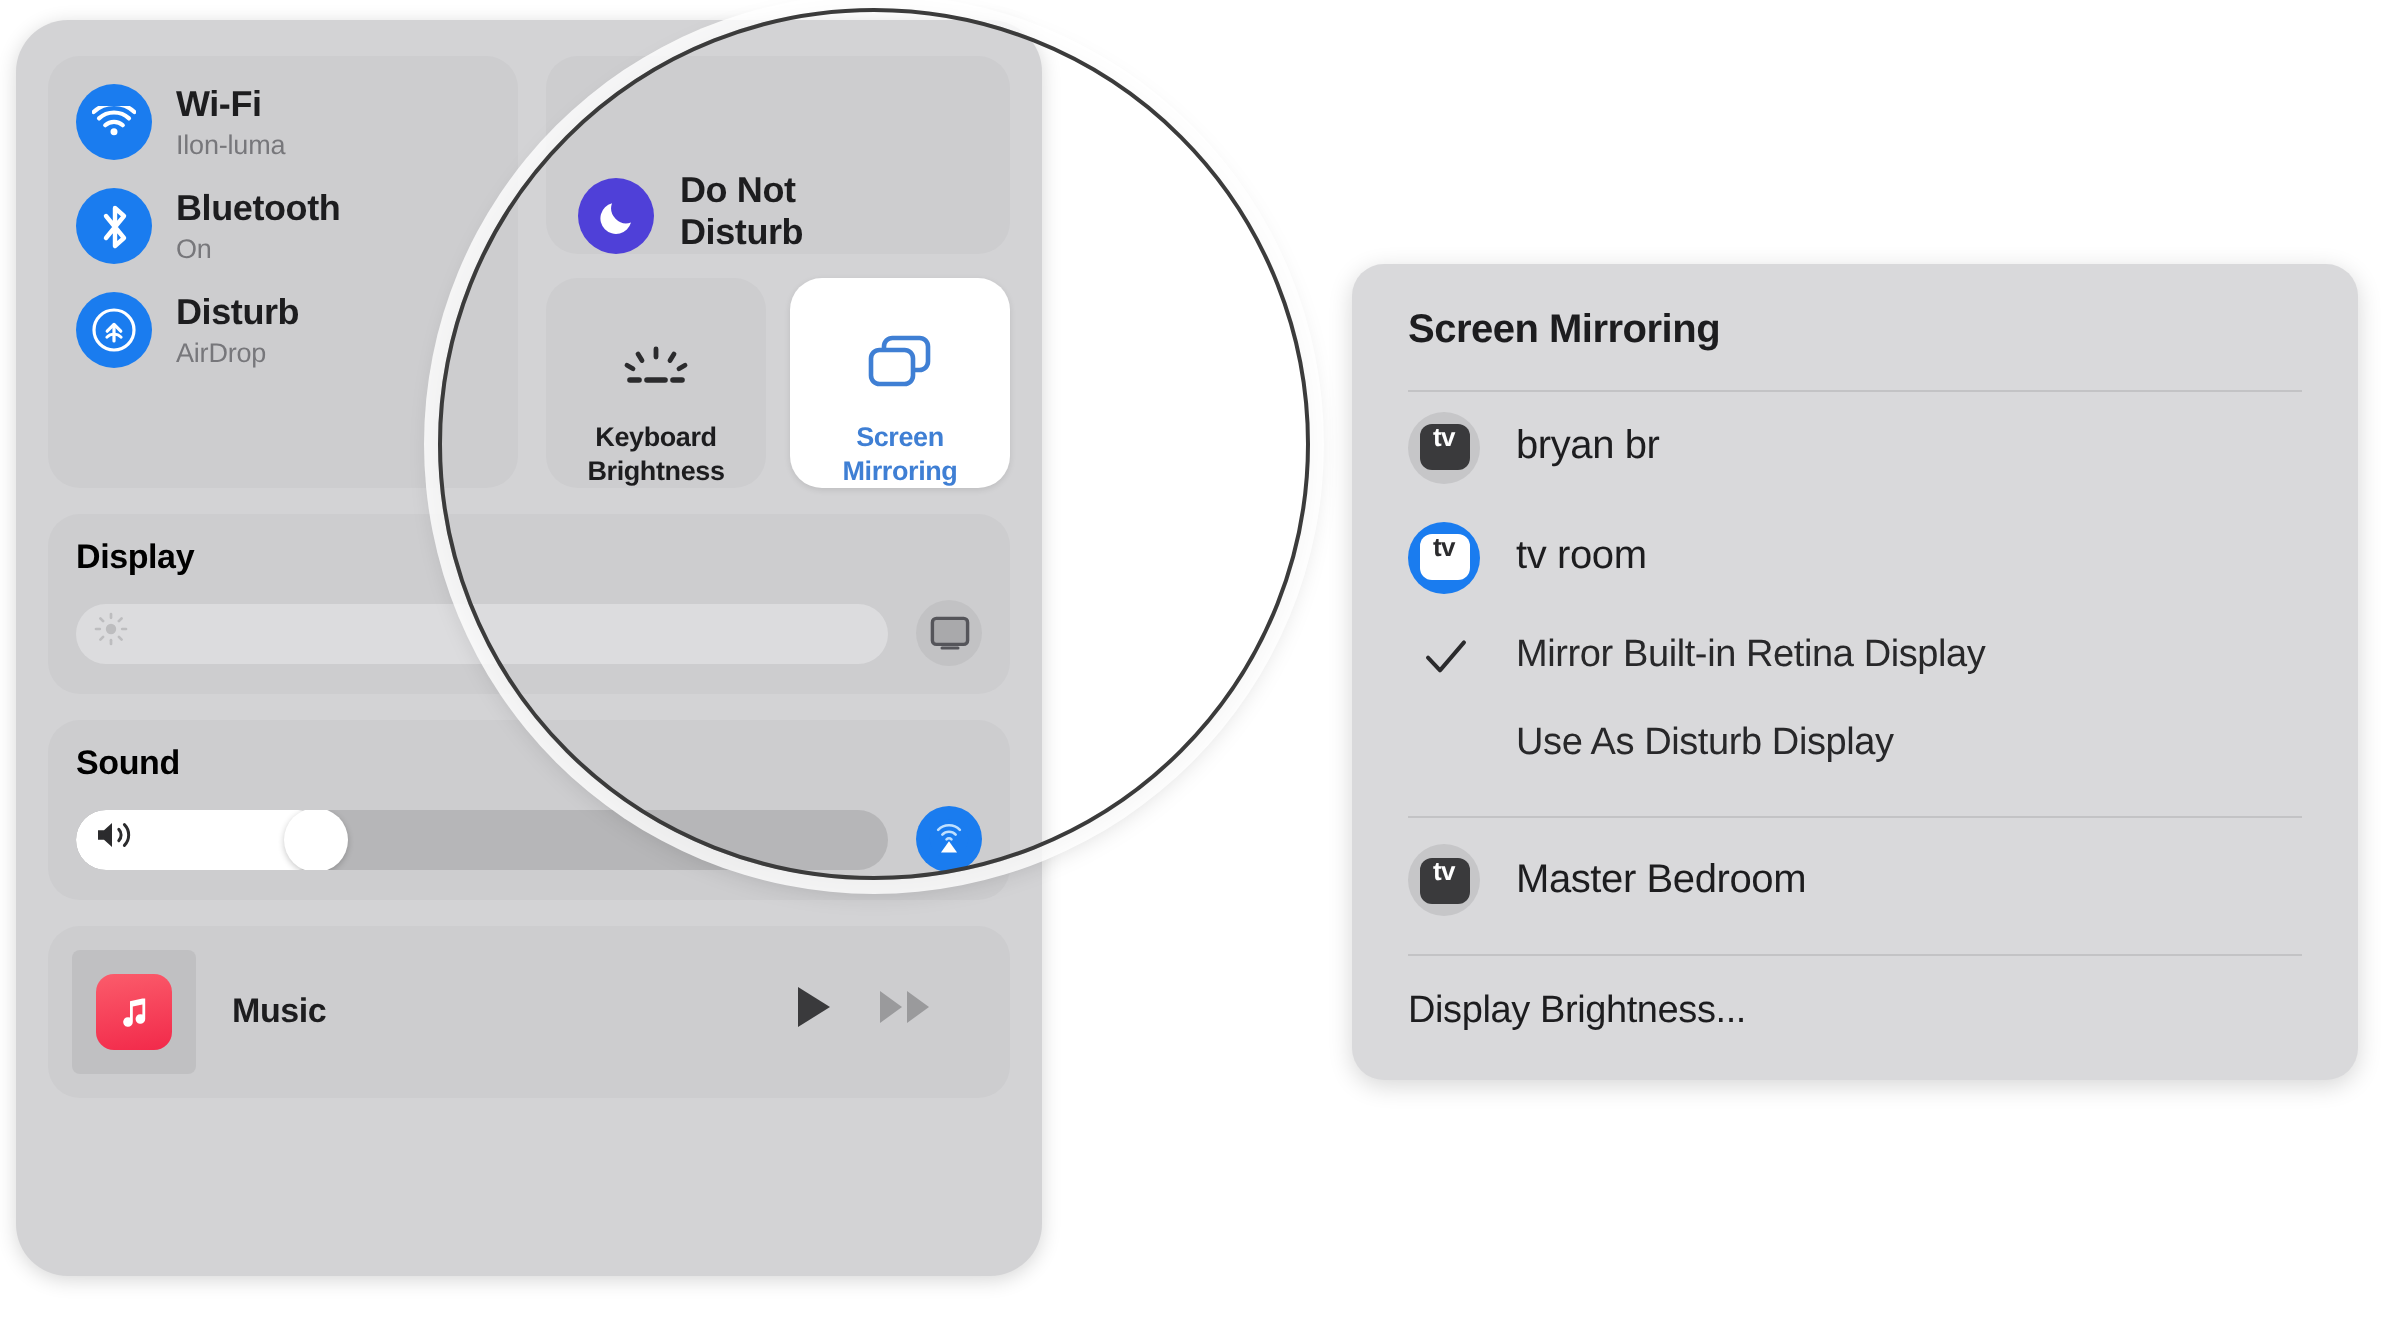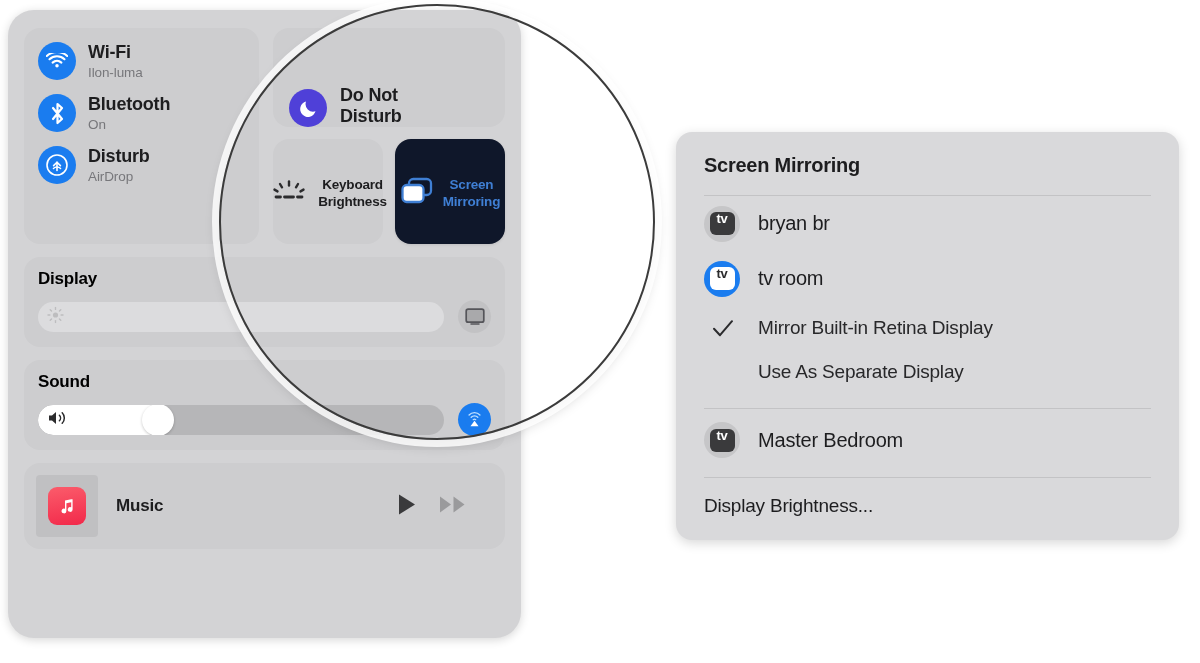--- a/index.html
+++ b/index.html
@@ -48,24 +48,24 @@
     height: 99px; border-radius: 16px; background: #cdcdcf;
     display: flex; align-items: flex-end; gap: 13px; padding: 0 16px;
   }
   .ic.purple { background: #4f40d8; }
   .dnd-label { font-size: 18px; font-weight: 700; color: #1d1d1f; line-height: 1.18; letter-spacing: -.2px; }
 
   .tile-row { display: flex; gap: 12px; }
   .sq-tile {
     width: 110px; height: 105px; border-radius: 16px;
     background: #cdcdcf;
-    display: flex; align-items: center; justify-content: center;
+    display: flex; flex-direction: column; align-items: center; justify-content: flex-end;
     gap: 9px; padding-top: 4px;
   }
-  .sq-tile.active { background: #0f172a; box-shadow: 0 1px 3px rgba(0,0,0,.10); }
+  .sq-tile.active { background: #ffffff; box-shadow: 0 1px 3px rgba(0,0,0,.10); }
   .sq-label { font-size: 13.5px; font-weight: 700; color: #1d1d1f; text-align: center; line-height: 1.22; letter-spacing: -.2px; }
   .sq-label.blue { color: #3f7fd4; font-weight: 600; }
 
   
   .slider-grp { margin-top: 13px; padding: 12px 14px 14px; }
   .grp-title { font-size: 17px; font-weight: 700; color: #000000; letter-spacing: -.2px; }
   .slider-line { display: flex; align-items: center; gap: 14px; margin-top: 11px; }
   .track {
     position: relative; flex: 1; height: 30px; border-radius: 15px;
     background: #dcdcde; overflow: hidden;
@@ -366,21 +366,21 @@
       <span class="check-slot">
         <svg width="22" height="19" viewBox="0 0 22 19">
           <path d="M2 9.8l6 6.4L20 2.2" stroke="#2b2b2d" stroke-width="2" fill="none" stroke-linecap="round" stroke-linejoin="round"></path>
         </svg>
       </span>
       <span class="sm-sub-label">Mirror Built-in Retina Display</span>
     </div>
 
     <div class="sm-sub">
       <span class="check-slot"></span>
-      <span class="sm-sub-label">Use As Separate Display</span>
+      <span class="sm-sub-label">Use As Disturb Display</span>
     </div>
 
     <div class="sm-divider" style="margin-top:14px"></div>
 
     <div class="sm-row" style="height:62px">
       <span class="atv">
         <span class="atv-sq">
           <span class="atv-txt">tv</span>
         </span>
       </span>

